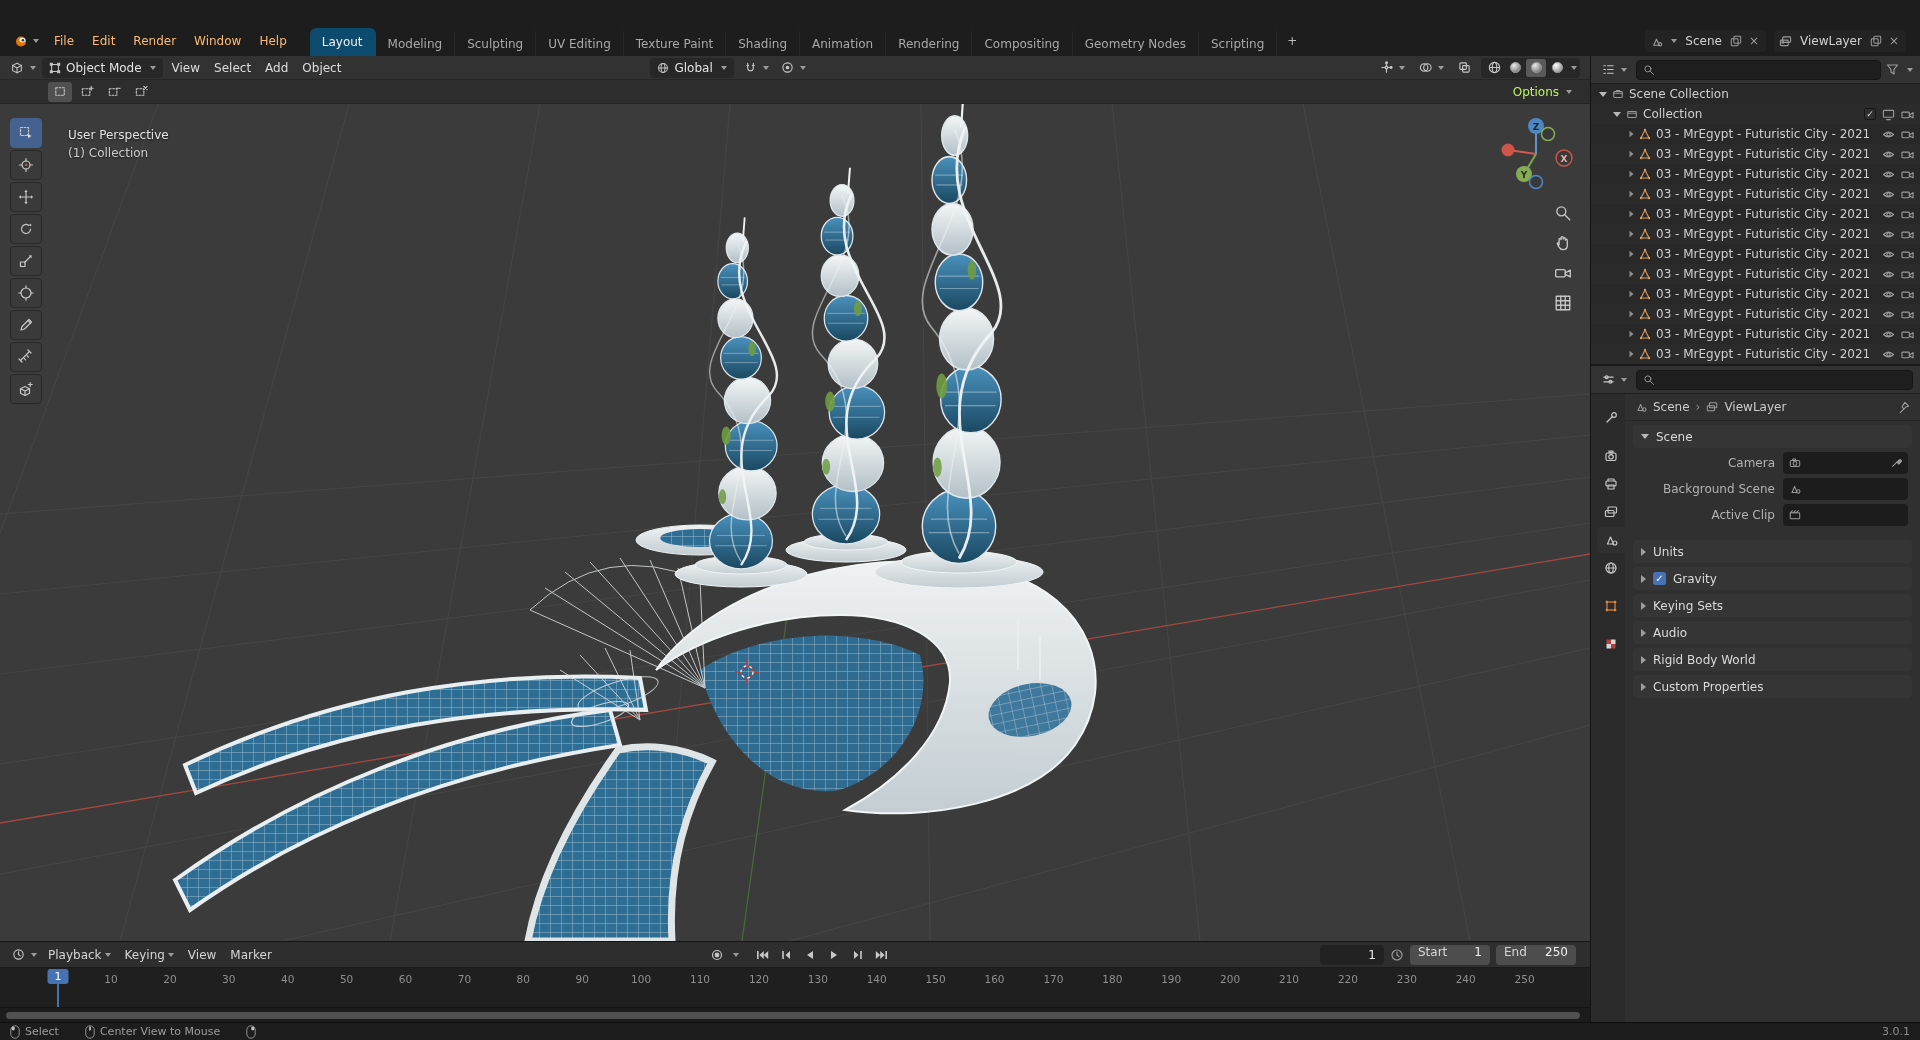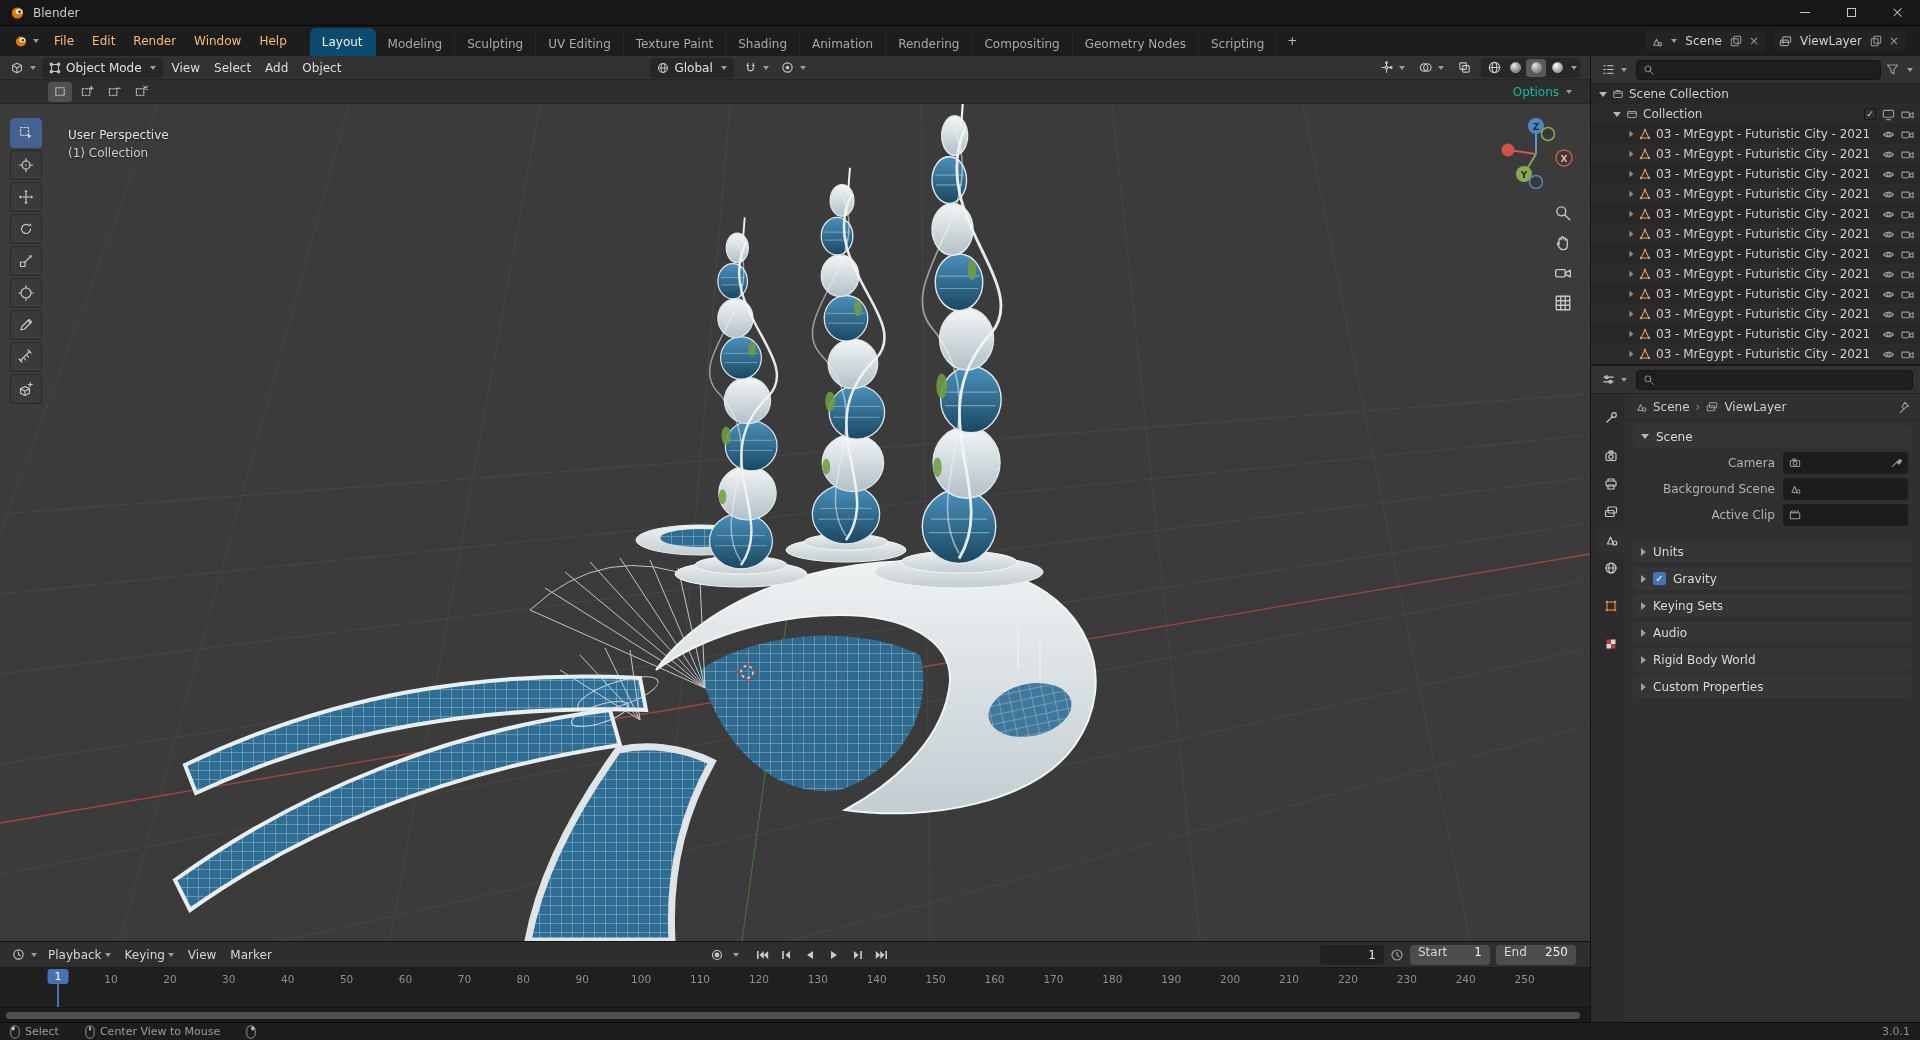--- a/index.html
+++ b/index.html
@@ -48,21 +48,21 @@
   .vp-menu{padding:0 7px;line-height:24px;color:#dedede;white-space:nowrap;}
   .hbtn{height:20px;display:flex;align-items:center;padding:0 4px;border-radius:3px;gap:3px;}
   .orient-cluster{display:flex;align-items:center;margin-left:300px;gap:4px;}
   .right-cluster{display:flex;align-items:center;margin-left:auto;gap:6px;padding-right:4px;}
   .shading-group{display:flex;align-items:center;background:#272727;border-radius:4px;height:20px;padding:0 3px;gap:1px;}
   .shade{width:20px;height:18px;display:flex;align-items:center;justify-content:center;border-radius:3px;}
   .shade.active{background:#5a5a5a;}
   #vp-toolsettings{height:24px;background:#2d2d2d;display:flex;align-items:center;padding:0 10px 0 48px;border-bottom:1px solid #242424;gap:3px;}
   .selmode{width:24px;height:20px;display:flex;align-items:center;justify-content:center;border-radius:3px;}
   .selmode.active{background:#505050;}
-  .options-btn{margin-left:auto;display:flex;align-items:center;gap:4px;color:#14b8a6;padding-right:8px;}
+  .options-btn{margin-left:auto;display:flex;align-items:center;gap:4px;color:#bef264;padding-right:8px;}
   #vp-canvas{position:absolute;top:48px;left:0;right:0;bottom:0;background:#3b3b3b;overflow:hidden;}
   #scene-svg{position:absolute;inset:0;}
   #vp-overlay-text{position:absolute;left:68px;top:10px;line-height:18px;color:#e2e2e2;text-shadow:0 1px 2px rgba(0,0,0,.55);margin-top:12px;}
   #vp-overlay-text .l2{color:#cdcdcd;}
   #vp-toolbar{position:absolute;left:10px;top:14px;display:flex;flex-direction:column;gap:2px;}
   .tool-btn{width:32px;height:30px;background:#3a3a3a;border:1px solid #282828;border-radius:4px;display:flex;align-items:center;justify-content:center;}
   .tool-btn.active{background:#44618f;border-color:#44618f;}
   #nav-gizmo{position:absolute;top:8px;right:12px;}
   #nav-buttons{position:absolute;top:100px;right:18px;display:flex;flex-direction:column;gap:12px;align-items:center;}
 
@@ -175,39 +175,20 @@
       <ellipse cx="-20" cy="-76" rx="4" ry="8" fill="#6f9c42" opacity="0.85"></ellipse>
       <path d="M 0,-2 C 38,-55 -38,-120 30,-185 C 68,-225 -30,-280 6,-352" stroke="#f0f4f5" stroke-width="2.6" fill="none" opacity="0.95"></path>
       <path d="M 0,-6 C -36,-60 36,-125 -26,-190 C -60,-228 28,-284 -4,-350" stroke="#eef2f3" stroke-width="1.5" fill="none" opacity="0.55"></path>
       <line x1="2" y1="-352" x2="4" y2="-378" stroke="#eef2f3" stroke-width="2"></line>
     </g>
   </defs>
 </svg>
 
 <div id="app">
 
-  <header id="titlebar">
-    <svg width="15" height="15" viewBox="0 0 15 15">
-        <circle cx="7.5" cy="8" r="5.6" fill="#ea7600"></circle>
-        <ellipse cx="9" cy="6.5" rx="3.4" ry="2.6" fill="#eef3f6"></ellipse>
-        <circle cx="9.6" cy="6.7" r="1.5" fill="#1b3a57"></circle>
-      </svg>
-    <span class="title">Blender</span>
-    <div class="win-controls">
-      <div class="win-btn">
-          <span class="glyph-min"></span>
-        </div>
-      <div class="win-btn">
-          <span class="glyph-max"></span>
-        </div>
-      <div class="win-btn">
-          <span class="glyph-close"></span>
-        </div>
-    </div>
-  </header>
 
   <div id="topbar">
     <div class="app-menu">
       <svg width="14" height="14" viewBox="0 0 15 15">
           <circle cx="7.5" cy="8" r="5.4" fill="#ea7600"></circle>
           <ellipse cx="9" cy="6.5" rx="3.2" ry="2.5" fill="#eef3f6"></ellipse>
           <circle cx="9.5" cy="6.7" r="1.4" fill="#1b3a57"></circle>
         </svg>
       <span class="chev"></span>
     </div>

